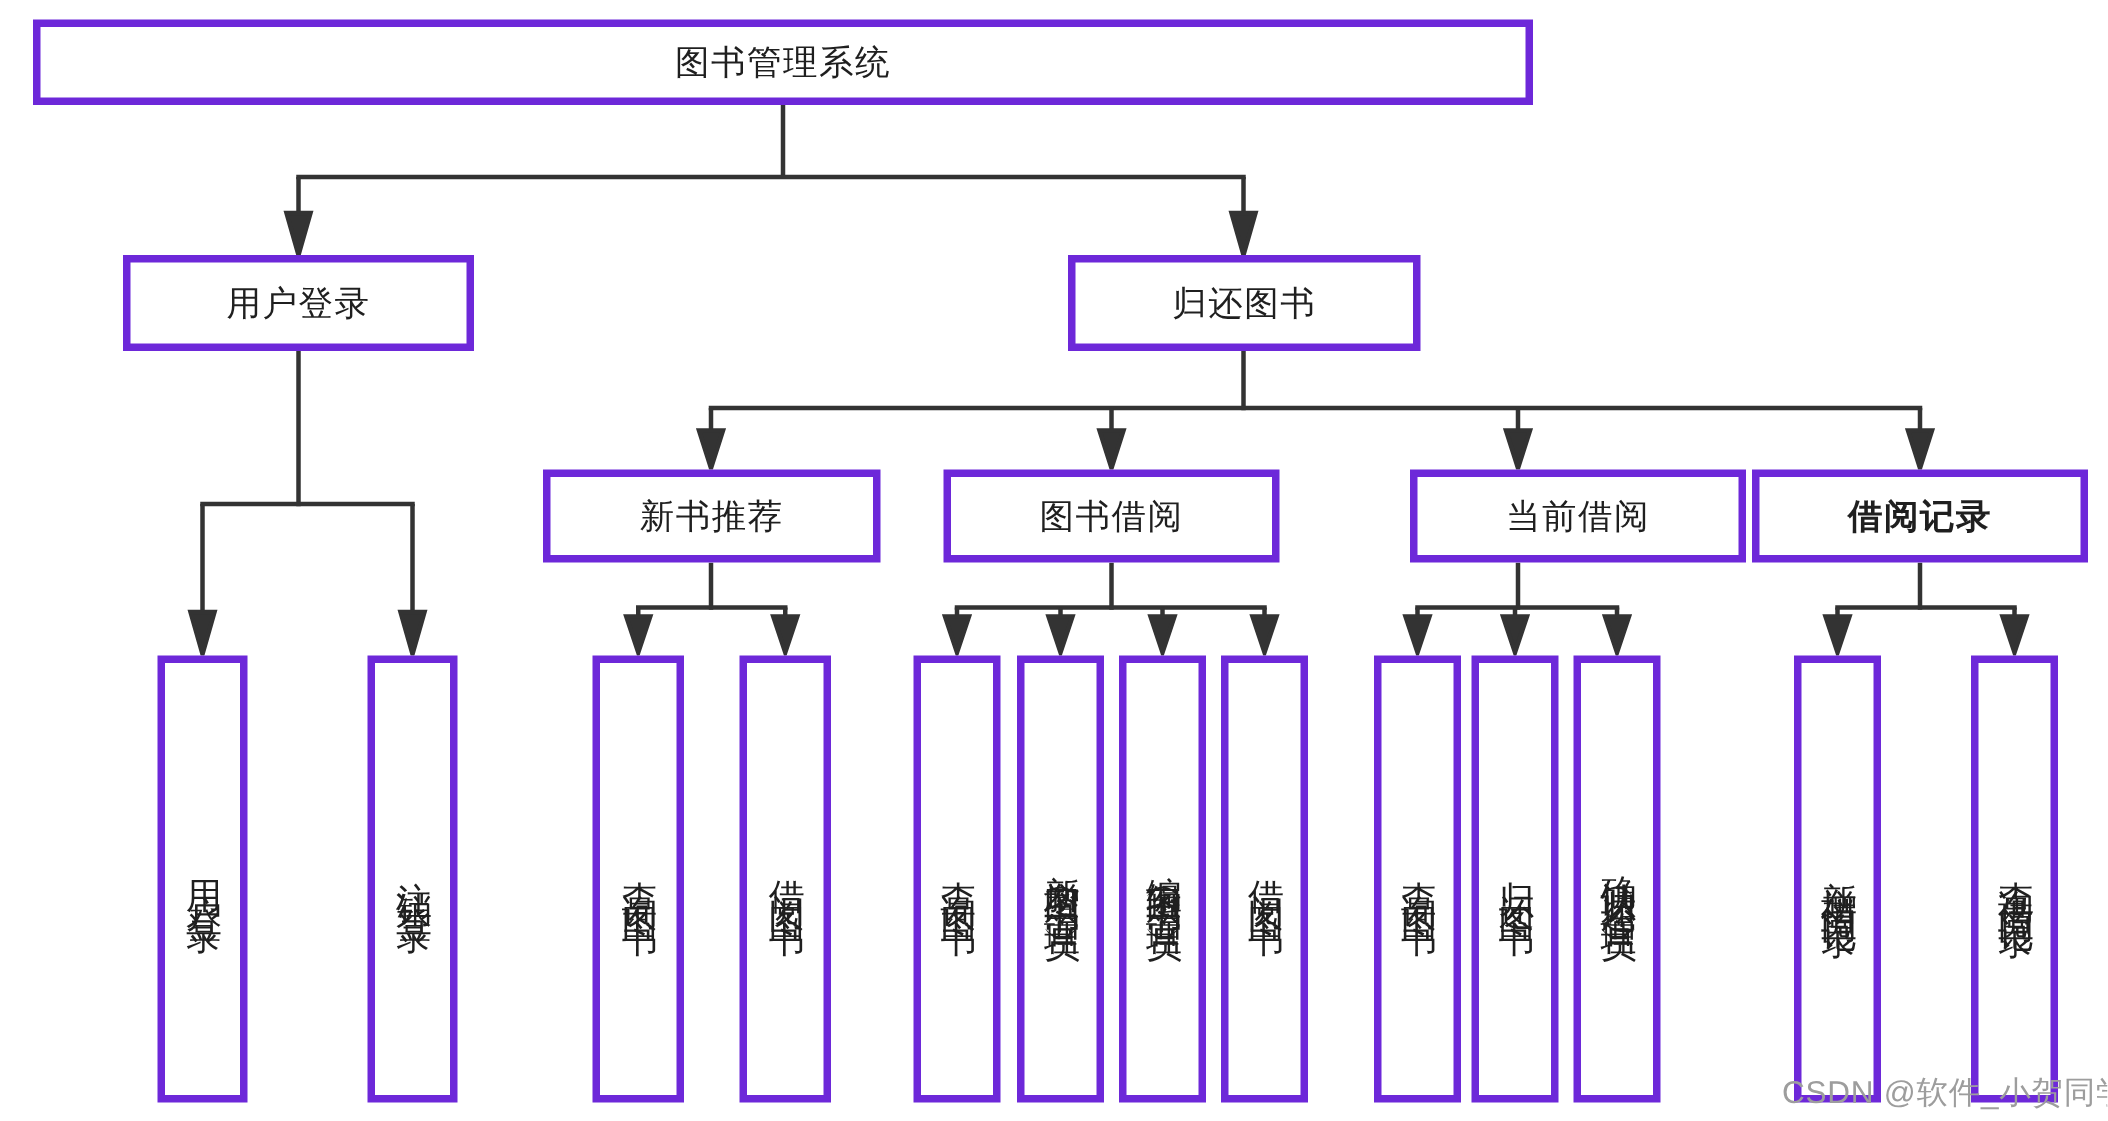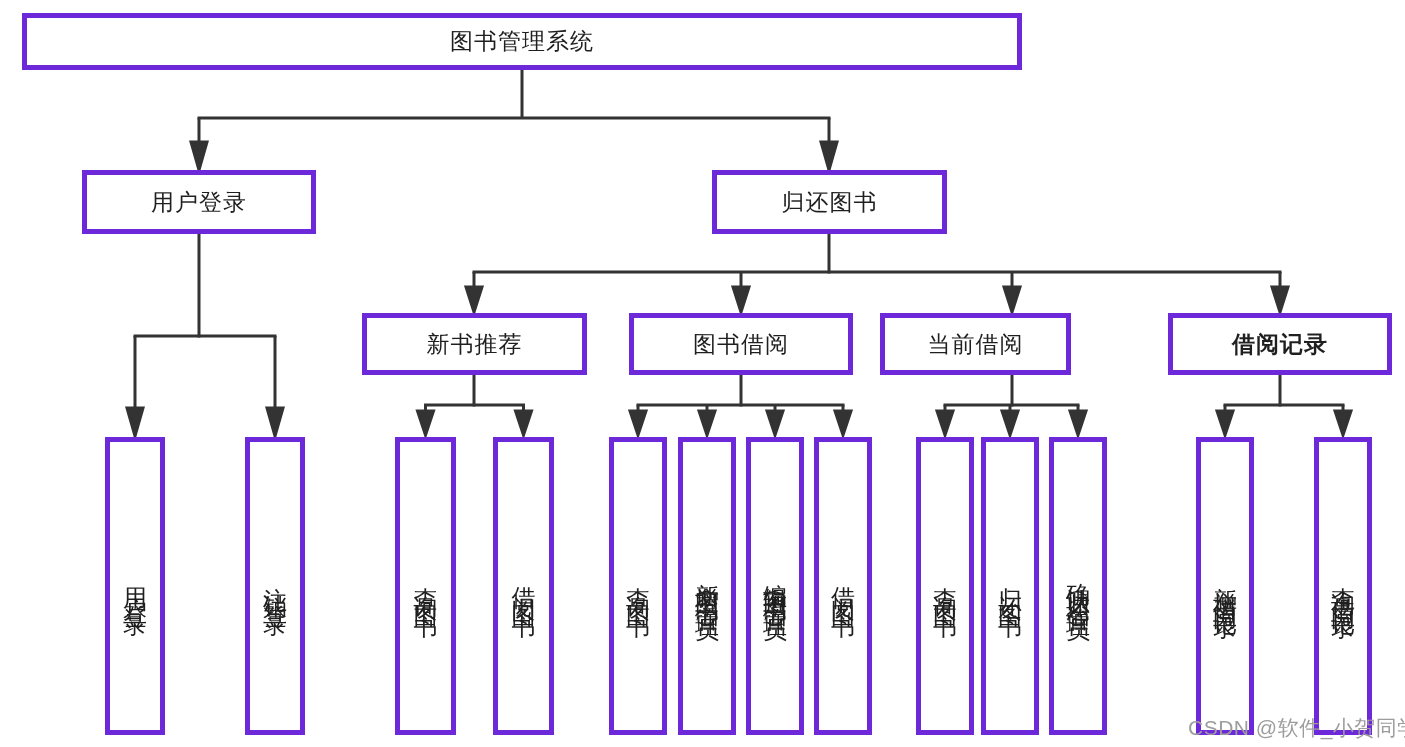--- a/index.html
+++ b/index.html
@@ -8,21 +8,21 @@
   #connectors{position:absolute;left:0;top:0;width:1405px;height:747px;pointer-events:none;}
   .node{position:absolute;background:#ffffff;border:5px solid #6d28d9;box-sizing:border-box;
         display:flex;align-items:center;justify-content:center;}
   .hnode{font-size:23px;letter-spacing:1px;}
   .root{left:22px;top:13px;width:1000px;height:57px;}
   .l2a{left:82px;top:170px;width:234px;height:64px;}
   .l2b{left:712px;top:170px;width:235px;height:64px;}
   .l3{top:313px;height:62px;}
   .l3a{left:362px;width:225px;}
   .l3b{left:629px;width:224px;}
-  .l3c{left:880px;width:191px;}
+  .l3c{left:940px;width:224px;}
   .l3d{left:1168px;width:224px;font-weight:bold;}
   .leaf{top:437px;height:298px;font-size:24px;}
   .vtext{writing-mode:vertical-rl;text-orientation:mixed;white-space:nowrap;}
   .ls4 .vtext{letter-spacing:9px;}
   .ls6 .vtext{letter-spacing:6px;}
   .ls9 .vtext{letter-spacing:5px;}
   .g1a{left:105px;width:60px;}  .g1b{left:245px;width:60px;}
   .g2a{left:395px;width:61px;}  .g2b{left:493px;width:61px;}
   .g3a{left:609px;width:58px;}  .g3b{left:678px;width:58px;}
   .g3c{left:746px;width:58px;}  .g3d{left:814px;width:58px;}

